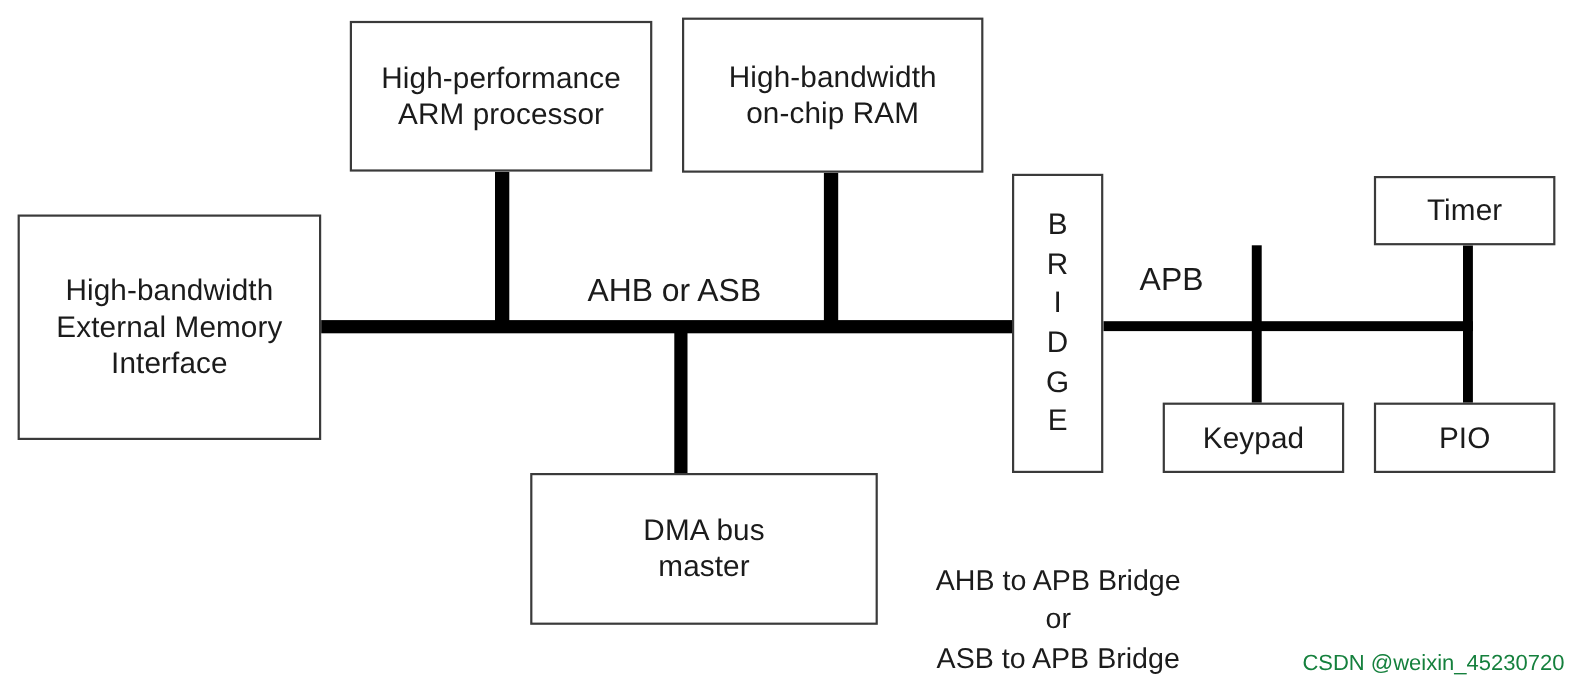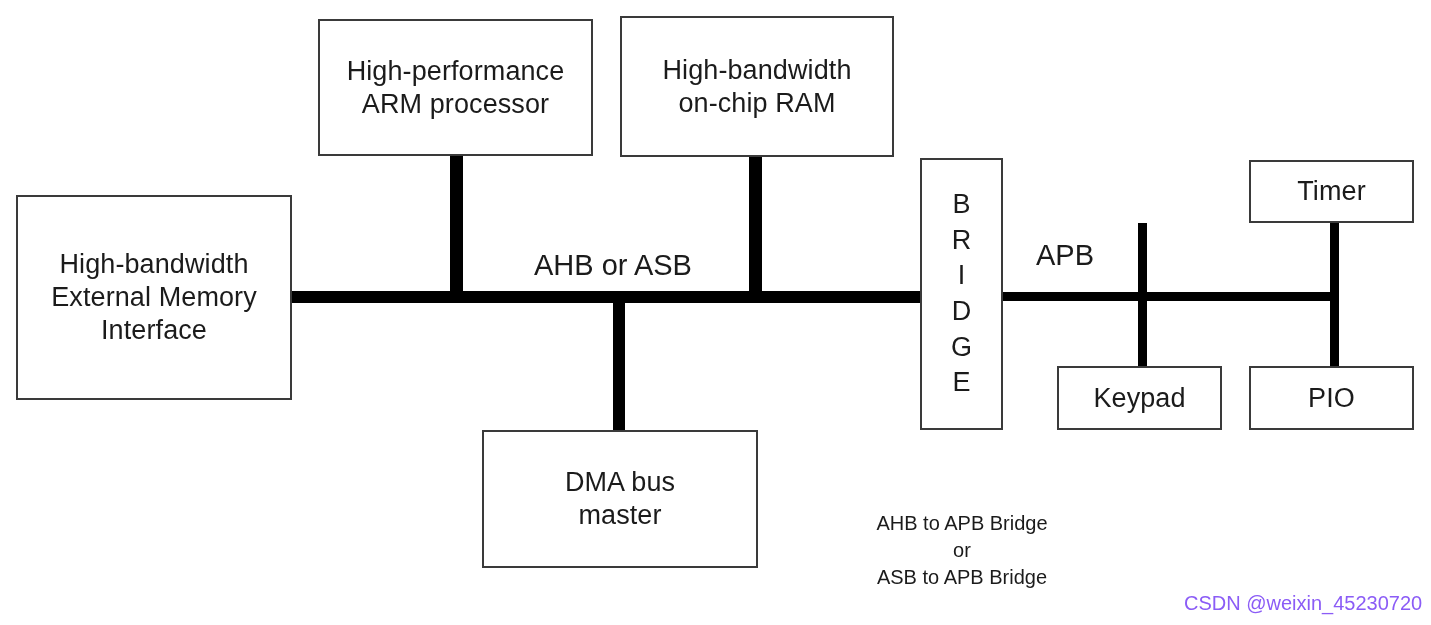--- a/index.html
+++ b/index.html
@@ -61,31 +61,31 @@
   .bus-label {
     position: absolute;
     font-size: 29px;
     color: #1b1b1b;
     white-space: nowrap;
     z-index: 4;
     background: transparent;
   }
   .caption {
     position: absolute;
-    font-size: 20px;
+    font-size: 26px;
     color: #1b1b1b;
     text-align: center;
     line-height: 1.36;
     white-space: pre-line;
     z-index: 4;
   }
   .watermark {
     position: absolute;
     font-size: 20px;
-    color: #8b5cf6;
+    color: #15803d;
     white-space: nowrap;
     z-index: 5;
   }
 </style>
 </head>
 <body>
 
 <div id="diagram-root">
 
   <div class="node" style="left:318px; top:19px; width:275px; height:137px;">
@@ -97,21 +97,21 @@
     <span class="node-label">High-bandwidth
 on-chip RAM</span>
   </div>
 
   <div class="node" style="left:16px; top:195px; width:276px; height:205px;">
     <span class="node-label">High-bandwidth
 External Memory
 Interface</span>
   </div>
 
-  <div class="node" style="left:482px; top:430px; width:276px; height:138px;">
+  <div class="node" style="left:482px; top:430px; width:316px; height:138px;">
     <span class="node-label">DMA bus
 master</span>
   </div>
 
   <div class="node vertical-letters" style="left:920px; top:158px; width:83px; height:272px;">
     <span class="node-label">B
 R
 I
 D
 G

